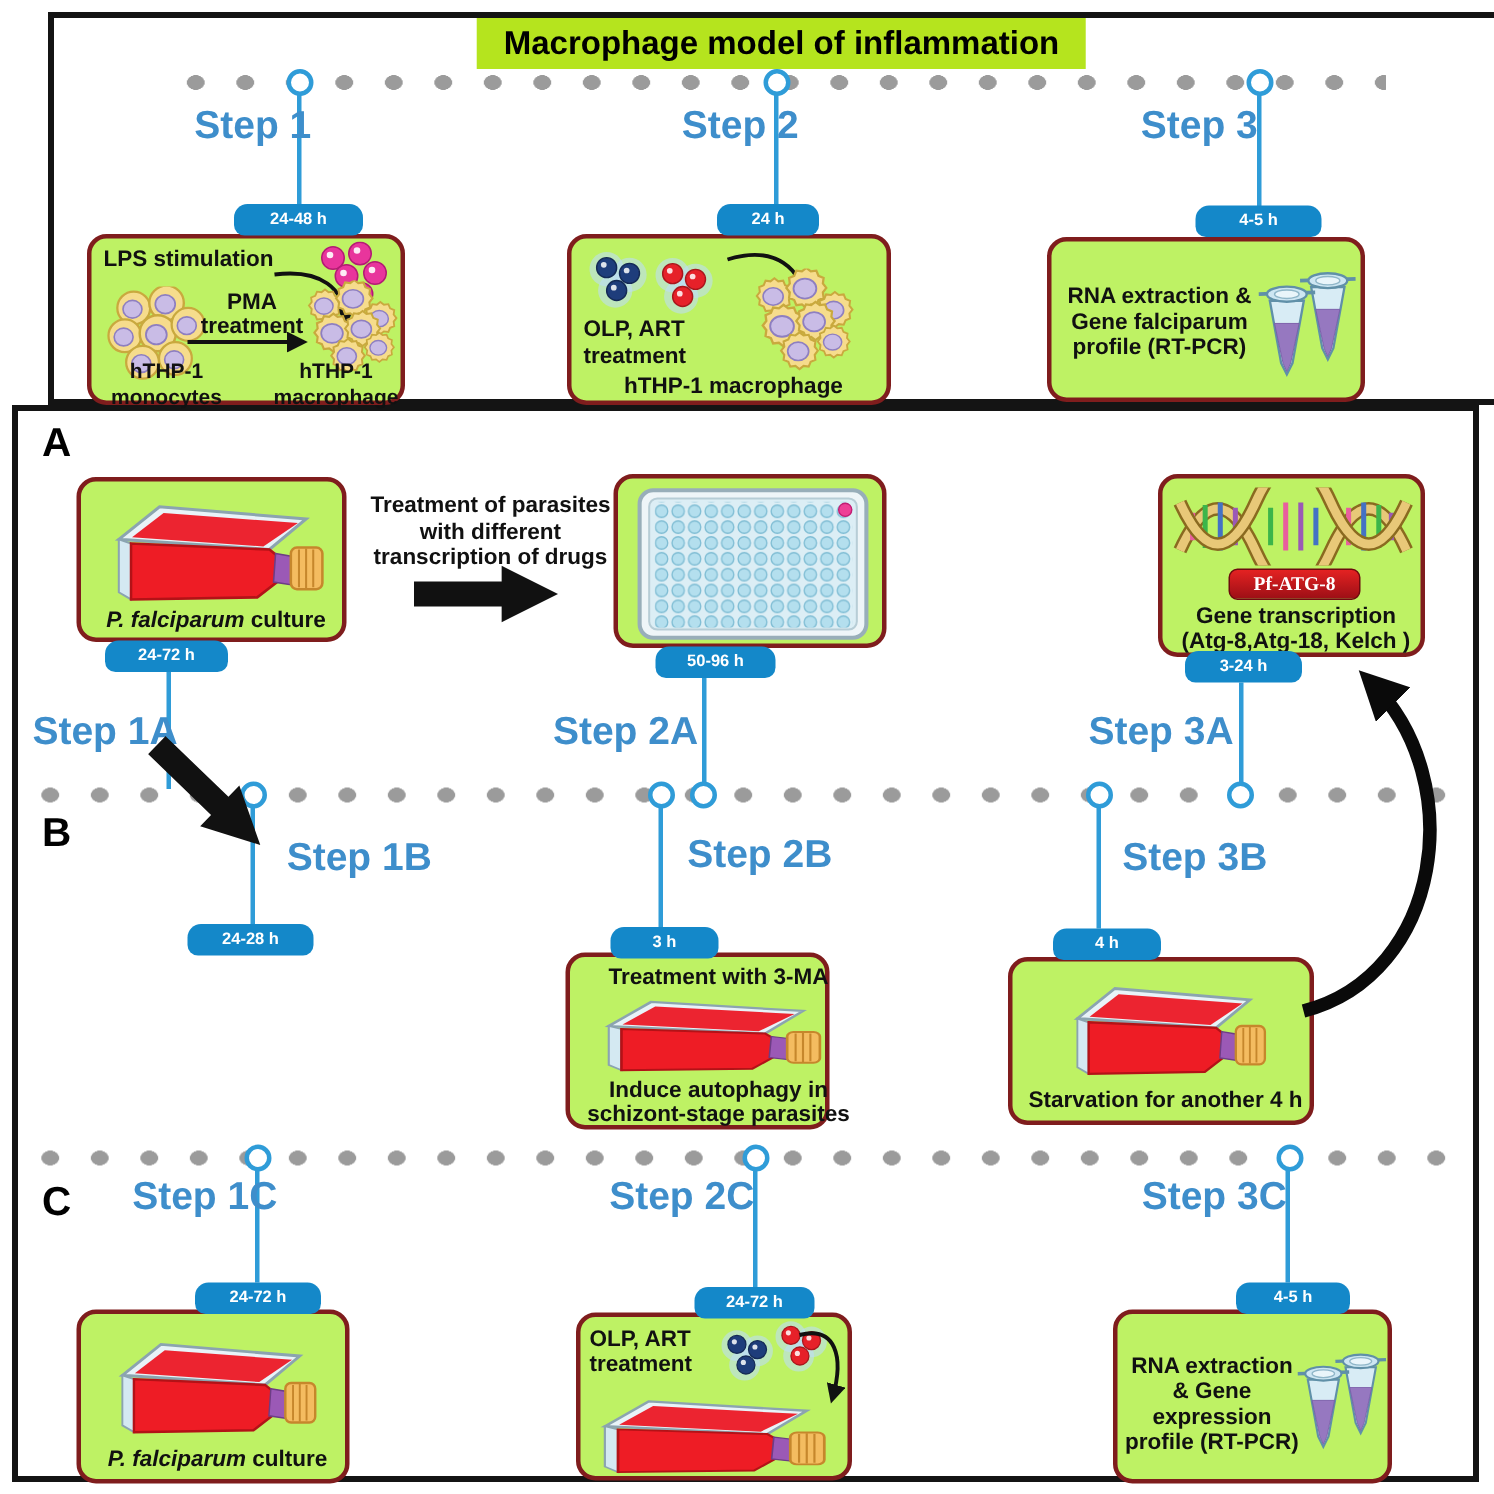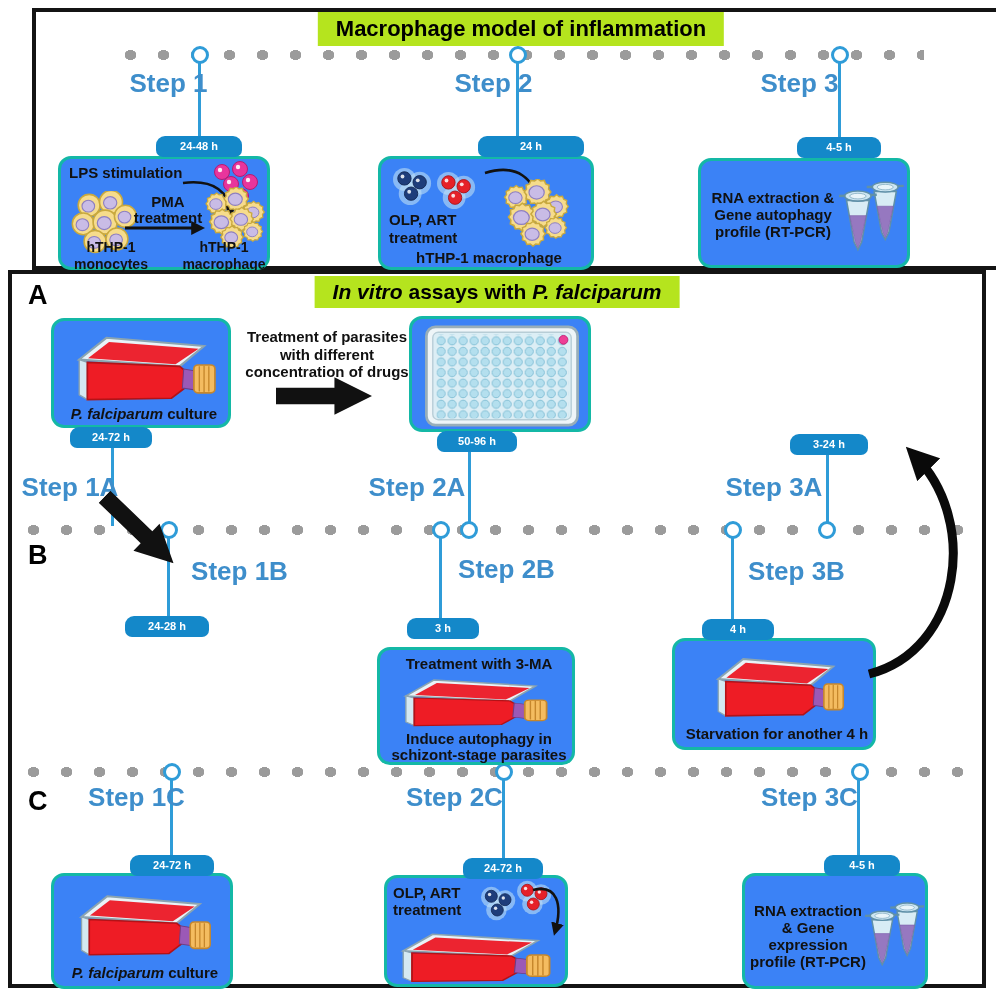--- a/index.html
+++ b/index.html
@@ -5,21 +5,21 @@
   html,body{margin:0;padding:0;background:#fff;}
   #root{position:relative;width:996px;height:996px;background:#fff;font-family:"Liberation Sans",sans-serif;overflow:hidden;}
   .panel{position:absolute;background:#fff;border:4px solid #141414;box-sizing:border-box;}
   .abs{position:absolute;}
   .banner{position:absolute;background:#b5e41e;color:#000;font-weight:bold;font-size:21px;padding:4px 18px;white-space:nowrap;z-index:4;}
   .dots{position:absolute;height:14px;background-image:radial-gradient(ellipse 6px 5px at center,#9b9b9b 96%,transparent 100%);background-size:33px 14px;background-repeat:repeat-x;z-index:1;}
   .marker{position:absolute;width:12px;height:12px;border:3px solid #2f9cd8;border-radius:50%;background:#fff;z-index:2;}
   .vline{position:absolute;width:3px;background:#2f9cd8;z-index:1;}
   .steplbl{position:absolute;color:#3e8ecb;font-weight:bold;font-size:26px;text-align:center;z-index:3;white-space:nowrap;}
   .badge{position:absolute;background:#1488c9;color:#fff;font-weight:bold;font-size:11px;text-align:center;border-radius:9px 9px 7px 7px;height:21px;line-height:21px;z-index:4;}
-  .bx{position:absolute;background:#3b82f6;border:3px solid #14b8a6;border-radius:13px;box-sizing:border-box;z-index:3;}
+  .bx{position:absolute;background:#bef264;border:3px solid #7f1d1d;border-radius:13px;box-sizing:border-box;z-index:3;}
   .cap{position:absolute;font-weight:bold;font-size:15px;color:#111;text-align:center;line-height:1.18;white-space:nowrap;}
   .capL{text-align:left;}
   .sm{font-size:14px;}
   .it{font-style:italic;}
   .seclbl{position:absolute;color:#000;font-weight:bold;font-size:27px;z-index:3;}
   .tag{position:absolute;background:linear-gradient(#e42222,#9d0f16);border:1px solid #6d0a0e;color:#fff;font-family:"Liberation Serif",serif;font-weight:bold;font-size:13px;text-align:center;line-height:18px;border-radius:6px;z-index:2;}
   svg{display:block;}
 </style>
 </head>
 <body>
@@ -164,21 +164,21 @@
     <div class="marker" style="left:155px;top:34px;"></div>
     <div class="marker" style="left:473px;top:34px;"></div>
     <div class="marker" style="left:795px;top:34px;"></div>
     <div class="steplbl" style="left:75px;top:56px;width:115px;">Step 1</div>
     <div class="steplbl" style="left:400px;top:56px;width:115px;">Step 2</div>
     <div class="steplbl" style="left:706px;top:56px;width:115px;">Step 3</div>
     <div class="vline" style="left:162px;top:49px;height:76px;"></div>
     <div class="vline" style="left:480px;top:49px;height:76px;"></div>
     <div class="vline" style="left:802px;top:50px;height:76px;"></div>
     <div class="badge" style="left:120px;top:124px;width:86px;">24-48 h</div>
-    <div class="badge" style="left:442px;top:124px;width:106px;">24 h</div>
+    <div class="badge" style="left:442px;top:124px;width:68px;">24 h</div>
     <div class="badge" style="left:761px;top:125px;width:84px;">4-5 h</div>
 
     <div class="bx" style="left:22px;top:144px;width:212px;height:114px;">
       <div class="cap capL" style="left:8px;top:5px;">LPS stimulation</div>
       <svg class="abs" style="left:148px;top:2px;" width="54" height="46" viewBox="0 0 52 46">
           <use href="#lpsdots"></use>
         </svg>
       <svg class="abs" style="left:118px;top:20px;" width="64" height="44" viewBox="0 0 64 44">
           <path d="M4,4 C36,0 50,14 52,34" fill="none" stroke="#111" stroke-width="2.6" marker-end="url(#ah)"></path>
         </svg>
@@ -216,60 +216,65 @@
       <svg class="abs" style="left:102px;top:20px;" width="100" height="70" viewBox="0 0 100 92">
           <use href="#clusterM"></use>
         </svg>
       <div class="cap capL" style="left:8px;top:52px;">OLP, ART</div>
       <div class="cap capL" style="left:8px;top:70px;">treatment</div>
       <div class="cap" style="left:0;top:90px;width:216px;">hTHP-1 macrophage</div>
     </div>
 
     <div class="bx" style="left:662px;top:146px;width:212px;height:110px;">
       <div class="cap" style="left:4px;top:28px;width:136px;">RNA extraction &amp;</div>
-      <div class="cap" style="left:4px;top:45px;width:136px;">Gene autophagy</div>
+      <div class="cap" style="left:4px;top:45px;width:136px;">Gene falciparum</div>
       <div class="cap" style="left:4px;top:62px;width:136px;">profile (RT-PCR)</div>
       <svg class="abs" style="left:138px;top:4px;" width="68" height="100" viewBox="0 0 108 118">
           <use href="#tubes"></use>
         </svg>
     </div>
   </div>
 
   <div class="panel" style="left:8px;top:270px;width:978px;height:718px;">
     <div class="seclbl" style="left:16px;top:6px;">A</div>
-    <div class="banner" style="left:50%;top:2px;transform:translateX(-50%);">
-      <span class="it">In vitro</span><span> assays with </span><span class="it">P. falciparum</span>
-    </div>
 
     <div class="bx" style="left:39px;top:44px;width:180px;height:110px;">
       <svg class="abs" style="left:12px;top:6px;" width="154" height="76" viewBox="0 0 216 112">
           <use href="#flask"></use>
         </svg>
       <div class="cap" style="left:0;top:84px;width:180px;"><span class="it">P. falciparum</span><span> culture</span></div>
     </div>
     <div class="badge" style="left:58px;top:153px;width:82px;">24-72 h</div>
     <div class="vline" style="left:99px;top:174px;height:78px;"></div>
 
     <div class="cap" style="left:230px;top:54px;width:170px;">
       <div>Treatment of parasites</div>
       <div>with different</div>
-      <div>concentration of drugs</div>
+      <div>transcription of drugs</div>
     </div>
     <svg class="abs" style="left:264px;top:102px;" width="96" height="40" viewBox="0 0 92 38">
         <use href="#fatarrow"></use>
       </svg>
 
     <div class="bx" style="left:397px;top:42px;width:182px;height:116px;">
       <svg class="abs" style="left:10px;top:6px;" width="160" height="102" viewBox="0 0 170 112">
           <use href="#plate"></use>
         </svg>
     </div>
     <div class="badge" style="left:425px;top:157px;width:80px;">50-96 h</div>
     <div class="vline" style="left:456px;top:178px;height:74px;"></div>
 
+    <div class="bx" style="left:760px;top:42px;width:178px;height:122px;">
+      <svg class="abs" style="left:7px;top:6px;" width="162" height="52" viewBox="0 0 190 62">
+          <use href="#dna"></use>
+        </svg>
+      <div class="tag" style="left:44px;top:60px;width:86px;height:19px;">Pf-ATG-8</div>
+      <div class="cap" style="left:0;top:83px;width:178px;">Gene transcription</div>
+      <div class="cap" style="left:0;top:100px;width:178px;">(Atg-8,Atg-18, Kelch )</div>
+    </div>
     <div class="badge" style="left:778px;top:160px;width:78px;">3-24 h</div>
     <div class="vline" style="left:814px;top:181px;height:71px;"></div>
 
     <div class="steplbl" style="left:2px;top:198px;width:112px;">Step 1A</div>
     <div class="steplbl" style="left:345px;top:198px;width:120px;">Step 2A</div>
     <div class="steplbl" style="left:702px;top:198px;width:120px;">Step 3A</div>
 
     <div class="dots" style="left:5px;top:249px;width:964px;"></div>
     <div class="marker" style="left:148px;top:247px;"></div>
     <div class="marker" style="left:420px;top:247px;"></div>
@@ -286,21 +291,21 @@
     <div class="steplbl" style="left:165px;top:282px;width:125px;">Step 1B</div>
     <div class="steplbl" style="left:432px;top:280px;width:125px;">Step 2B</div>
     <div class="steplbl" style="left:722px;top:282px;width:125px;">Step 3B</div>
     <div class="vline" style="left:155px;top:263px;height:79px;"></div>
     <div class="vline" style="left:427px;top:263px;height:81px;"></div>
     <div class="vline" style="left:719px;top:263px;height:82px;"></div>
 
     <div class="badge" style="left:113px;top:342px;width:84px;">24-28 h</div>
 
     <div class="badge" style="left:395px;top:344px;width:72px;">3 h</div>
-    <div class="bx" style="left:365px;top:361px;width:198px;height:118px;margin-top:12px;">
+    <div class="bx" style="left:365px;top:361px;width:176px;height:118px;">
       <div class="cap" style="left:0;top:5px;width:198px;">Treatment with 3-MA</div>
       <svg class="abs" style="left:16px;top:22px;" width="152" height="56" viewBox="0 0 216 112" preserveAspectRatio="none">
           <use href="#flask"></use>
         </svg>
       <div class="cap" style="left:0;top:80px;width:198px;">Induce autophagy in</div>
       <div class="cap" style="left:0;top:96px;width:198px;">schizont-stage parasites</div>
     </div>
 
     <div class="badge" style="left:690px;top:345px;width:72px;">4 h</div>
     <div class="bx" style="left:660px;top:364px;width:204px;height:112px;">

